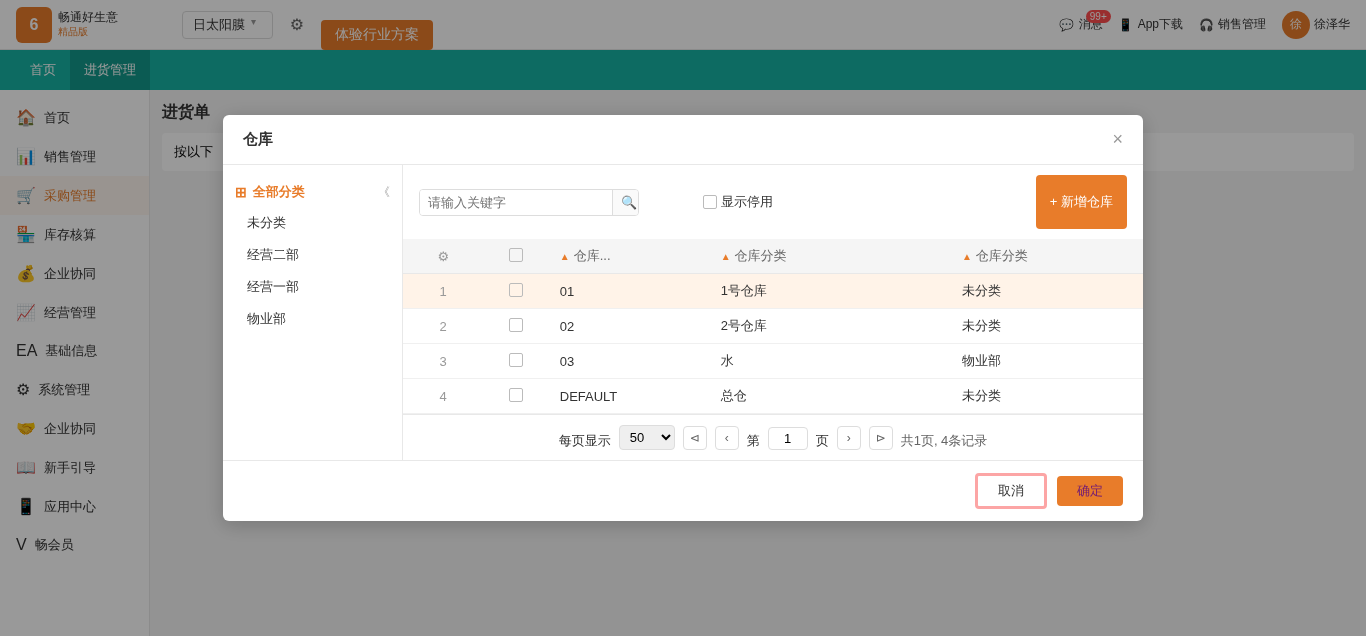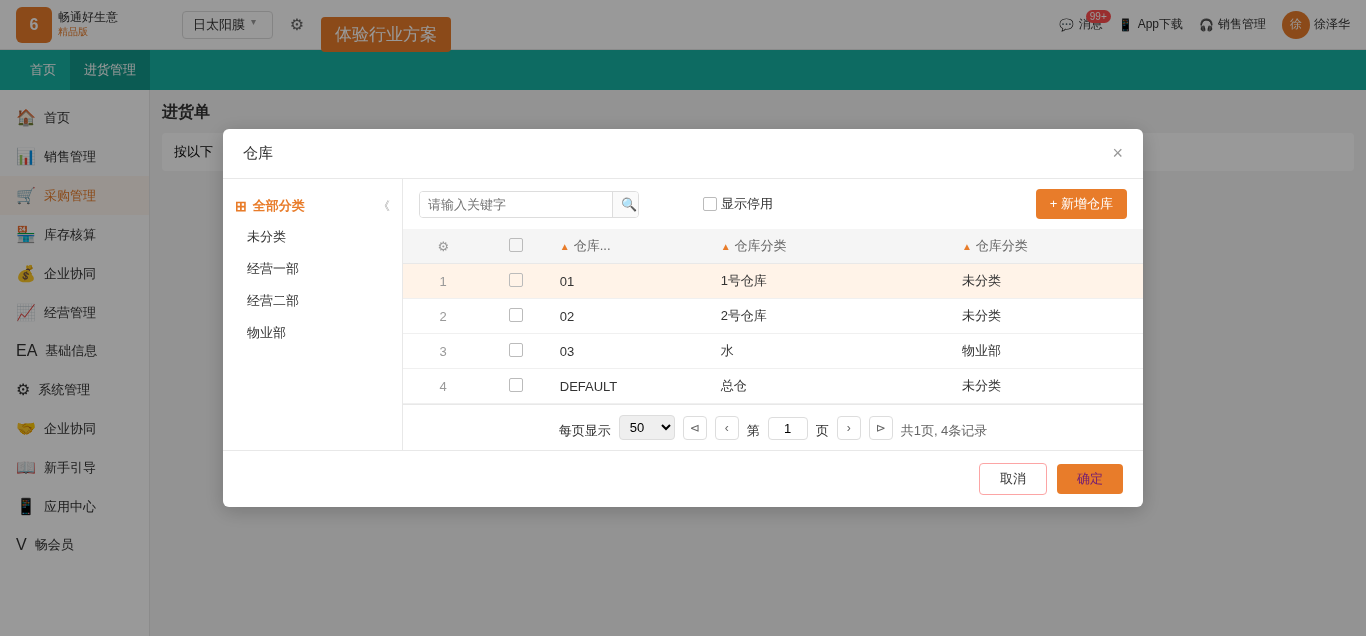--- a/index.html
+++ b/index.html
@@ -44,21 +44,21 @@
     .chevron { font-size: 10px; color: #999; }
 
     .gear-btn {
       width: 32px; height: 32px;
       display: flex; align-items: center; justify-content: center;
       cursor: pointer; margin: 0 8px; color: #666; font-size: 16px;
     }
     .trial-btn {
       background: #e87c2a; color: #fff;
       border: none; border-radius: 4px;
-      padding: 6px 14px; cursor: pointer; font-size: 17px; margin-top: 20px;
+      padding: 6px 14px; cursor: pointer; font-size: 14px; margin-top: 20px;
     }
 
     .header-right {
       display: flex; align-items: center; gap: 16px;
     }
     .header-icon-item {
       display: flex; align-items: center; gap: 4px; cursor: pointer; color: #333; font-size: 12px; position: relative;
     }
     .badge {
       background: #ff4d4f; color: #fff;
@@ -137,21 +137,21 @@
       max-height: 540px;
       display: flex; flex-direction: column;
       position: relative;
       box-shadow: 0 4px 20px rgba(0,0,0,0.2);
     }
     .modal-header {
       display: flex; align-items: center; justify-content: space-between;
       padding: 14px 20px;
       border-bottom: 1px solid #e8e8e8;
     }
-    .modal-title { font-size: 15px; font-weight: normal; color: #333; }
+    .modal-title { font-size: 15px; font-weight: bold; color: #333; }
     .modal-close { cursor: pointer; color: #999; font-size: 18px; }
 
     .modal-body {
       display: flex; flex: 1; overflow: hidden;
     }
 
     
     .category-panel {
       width: 180px;
       border-right: 1px solid #e8e8e8;
@@ -199,21 +199,21 @@
       cursor: pointer; color: #333; font-size: 13px; padding-left: 40px;
     }
     .checkbox-empty {
       width: 14px; height: 14px;
       border: 1px solid #bbb; border-radius: 2px;
       display: inline-block;
     }
     .add-btn {
       background: #e87c2a; color: #fff;
       border: none; border-radius: 4px;
-      padding: 6px 14px; cursor: pointer; font-size: 13px;
+      padding: 18px 14px; cursor: pointer; font-size: 13px;
     }
 
     
     .data-table {
       flex: 1; overflow: auto;
     }
     table {
       width: 100%; border-collapse: collapse; font-size: 13px;
     }
     thead tr { background: #f5f5f5; }
@@ -262,21 +262,21 @@
     }
     .page-info { color: #666; }
 
     
     .modal-footer {
       display: flex; align-items: center; justify-content: flex-end;
       padding: 12px 20px; border-top: 1px solid #e8e8e8;
       gap: 10px;
     }
     .cancel-btn {
-      border: 1px solid #fca5a5; background: #fff; color: #333;
+      border: 3px solid #fca5a5; background: #fff; color: #333;
       border-radius: 4px; padding: 6px 20px; cursor: pointer; font-size: 13px;
     }
     .confirm-btn {
       background: #e87c2a; color: #701a75;
       border: none; border-radius: 4px;
       padding: 6px 20px; cursor: pointer; font-size: 13px;
     }
   </style>
 </head>
 <body>
@@ -398,22 +398,22 @@
 
       <div class="category-panel">
         <div class="cat-header">
           <div class="cat-header-label">
             <span class="cat-grid-icon">⊞</span>
             <span>全部分类</span>
           </div>
           <span class="cat-collapse">《</span>
         </div>
         <div class="cat-item">未分类</div>
+        <div class="cat-item">经营二部</div>
         <div class="cat-item">经营一部</div>
-        <div class="cat-item">经营二部</div>
         <div class="cat-item">物业部</div>
       </div>
 
       <div class="table-panel">
 
         <div class="table-toolbar">
           <div style="display:flex;align-items:center;gap:24px;">
             <div class="search-box">
               <input class="search-input" type="text" placeholder="请输入关键字" style="">
               <span class="search-icon-btn">🔍</span>

